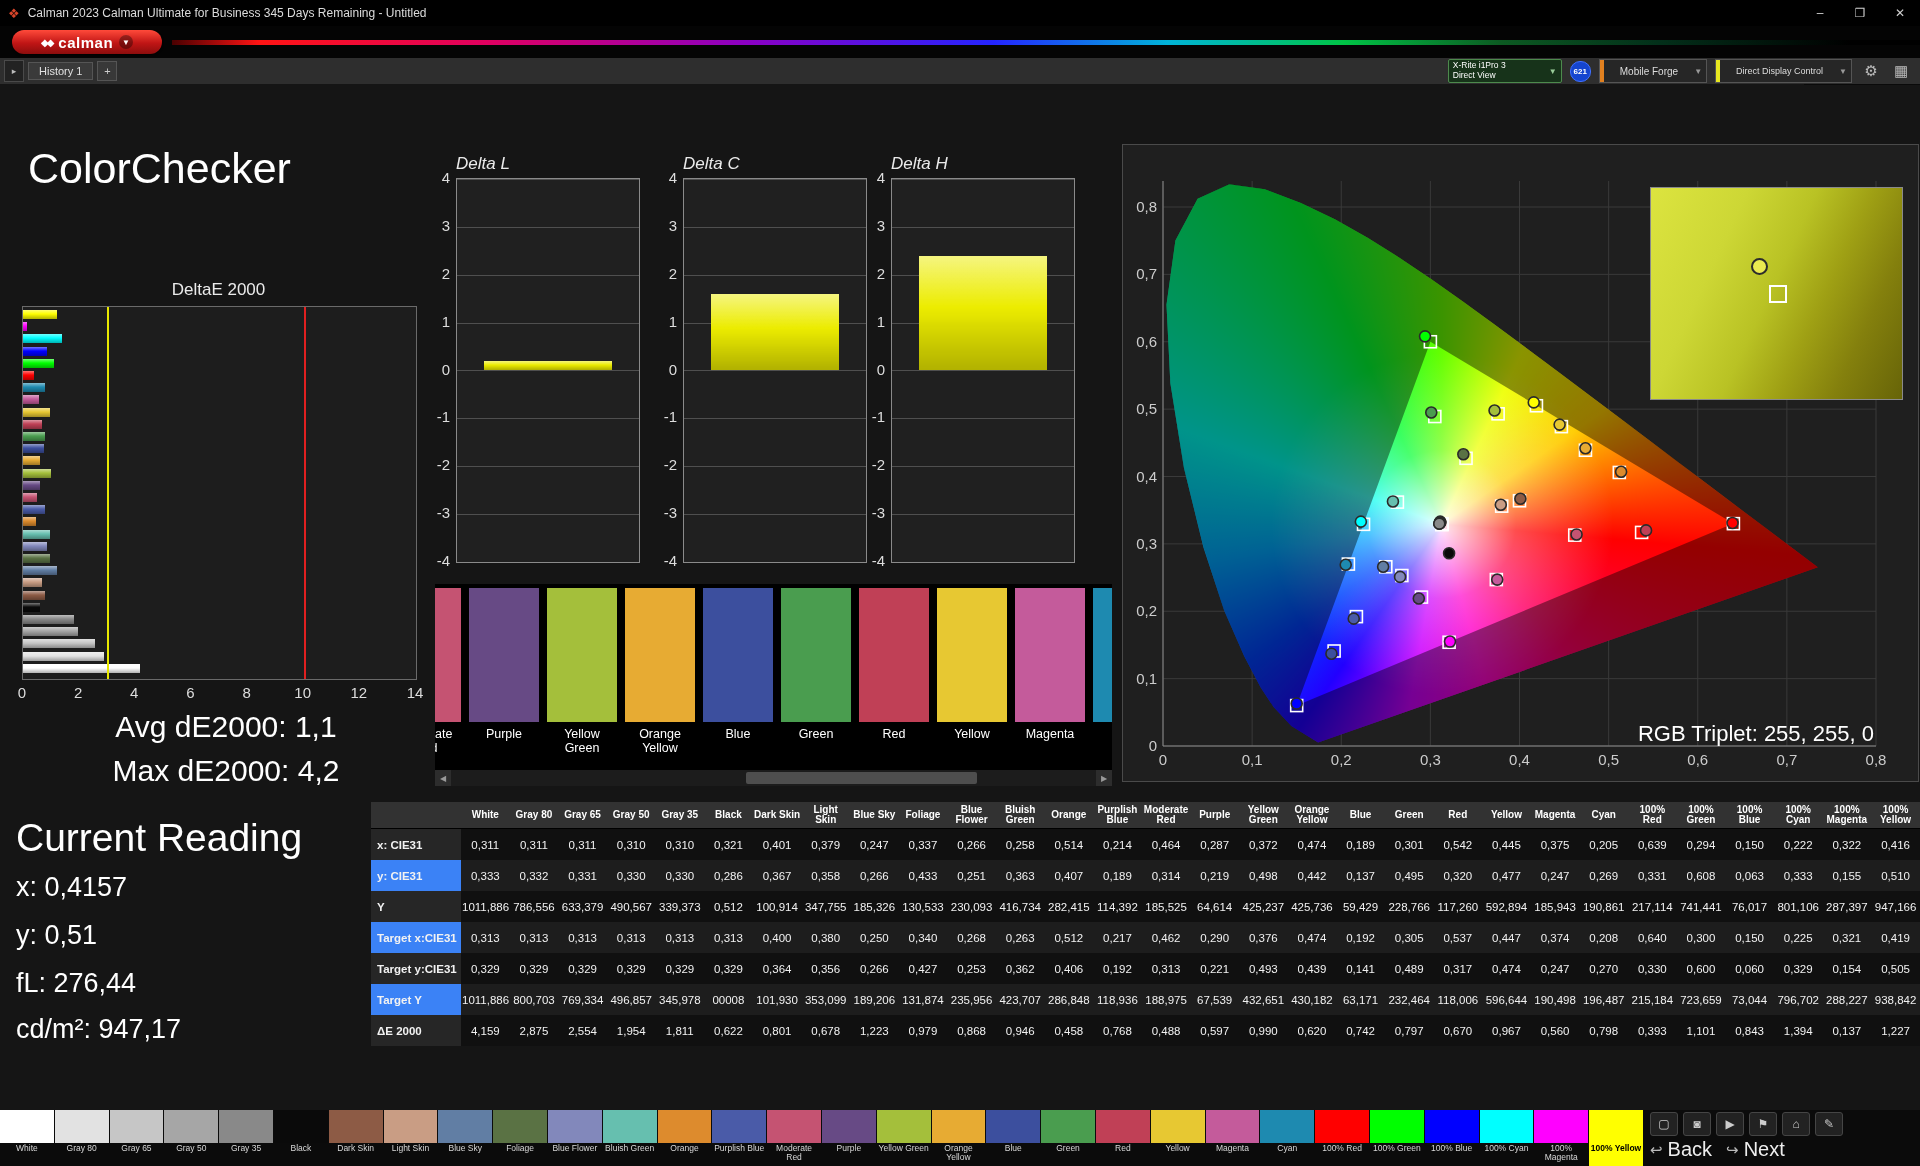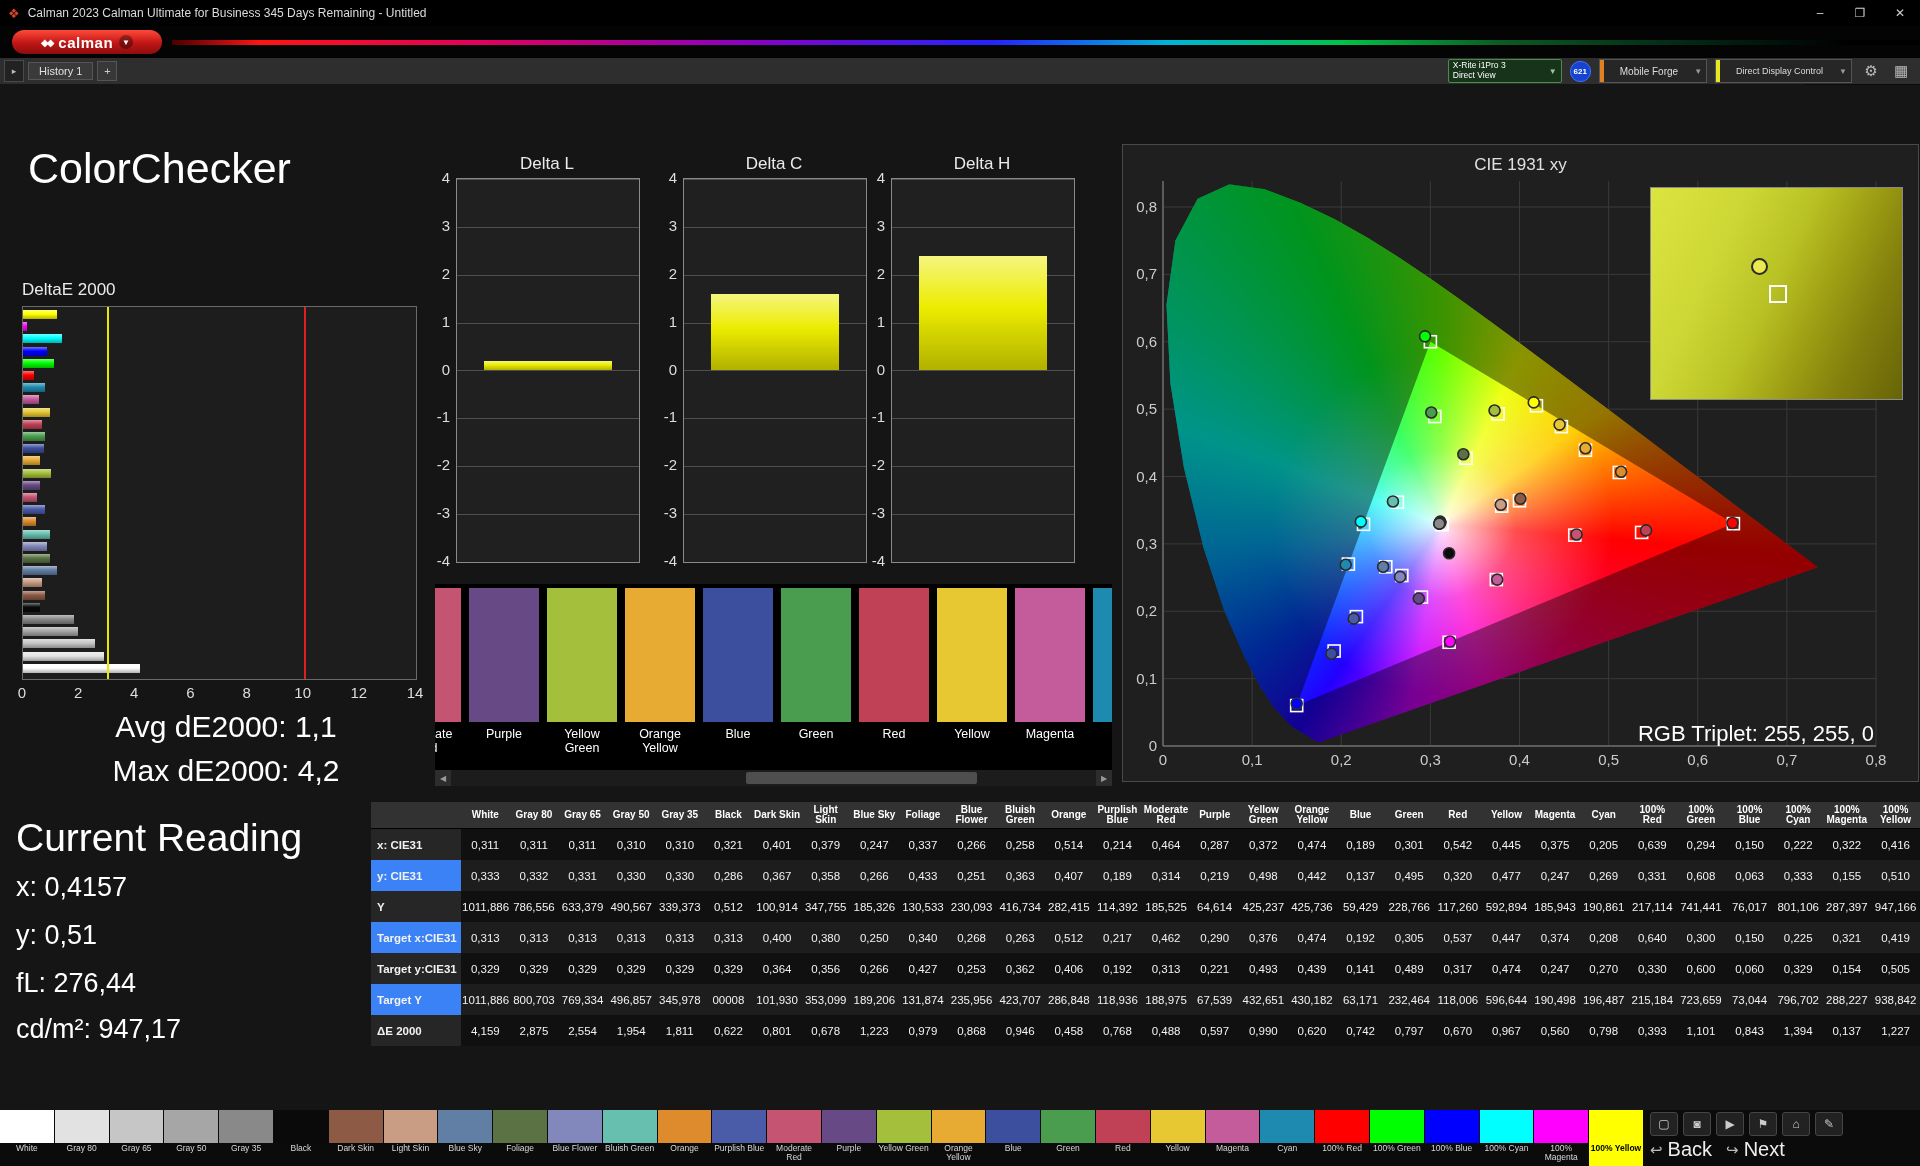--- a/index.html
+++ b/index.html
@@ -53,38 +53,38 @@
   .tool-ico{width:22px;height:22px;display:flex;align-items:center;justify-content:center;
             font-size:15px;color:#bbb;}
 
   
   .main{position:absolute;left:0;top:84px;width:1804px;height:1026px;background:#151515;}
 
   .page-title{position:absolute;left:28px;top:60px;font-size:43px;color:#fff;}
   .page-sub{position:absolute;left:20px;top:128px;width:404px;text-align:center;
             font-size:18px;line-height:1.35;color:#f0f0f0;}
 
-  .de-title{position:absolute;left:22px;top:196px;width:393px;
+  .de-title{position:absolute;left:22px;top:196px;width:393px;text-align:center;
             font-size:17px;color:#eaeaea;}
   .de-panel{position:absolute;left:22px;top:222px;width:393px;height:372px;background:#1d1d1d;
             border:1px solid #6a6a6a;}
   .de-bar{position:absolute;left:0;height:9px;}
   .de-line{position:absolute;top:0;bottom:0;width:2px;}
   .de-ticks{position:absolute;left:22px;top:600px;width:393px;height:18px;}
   .de-ticks span{position:absolute;transform:translateX(-50%);font-size:15px;color:#ddd;}
 
   .avg-txt{position:absolute;left:10px;top:626px;width:432px;text-align:center;font-size:30px;color:#fff;}
   .max-txt{position:absolute;left:10px;top:670px;width:432px;text-align:center;font-size:30px;color:#fff;}
 
   .cr-title{position:absolute;left:16px;top:732px;font-size:39px;color:#fff;}
   .cr-line{position:absolute;left:16px;font-size:27px;color:#fff;}
 
   
   .dchart{position:absolute;top:70px;width:216px;height:414px;}
-  .dchart .dtitle{position:absolute;left:30px;top:0;width:182px;text-align:center;font-size:17px;color:#eaeaea;}
+  .dchart .dtitle{position:absolute;left:30px;top:0;width:182px;text-align:left;font-size:17px;color:#eaeaea;font-style:italic;}
   .dchart .dpanel{position:absolute;left:30px;top:24px;width:182px;height:383px;background:#202020;
         border:1px solid #8a8a8a;
         background-image:repeating-linear-gradient(to bottom,#4f4f4f 0px,#4f4f4f 1px,transparent 1px,transparent 47.875px);}
   .dchart .ytick{position:absolute;left:0;width:24px;text-align:right;font-size:15px;color:#ddd;}
   .dchart .dbar{position:absolute;left:15%;width:70%;
         background:linear-gradient(180deg,rgba(255,255,255,.5),rgba(255,255,255,0) 45%,rgba(0,0,0,.25)),#ecec00;}
 
   
   .strip{position:absolute;left:435px;top:500px;width:677px;height:202px;background:#000;overflow:hidden;}
   .strip-track{position:absolute;left:-44px;top:4px;display:flex;}
@@ -349,21 +349,20 @@
           </div>
         </div>
       <div class="strip-scroll">
         <span class="arr" style="left:0">◀</span>
         <span class="arr" style="right:0">▶</span>
         <span class="thumb" style="left:46%;width:34%"></span>
       </div>
     </div>
 
     <div class="cie-panel">
-      <div class="cie-title">CIE 1931 xy</div>
       <svg class="cie-grid" id="cie-grid" width="795" height="636">
           <line x1="40" y1="36" x2="40" y2="601" stroke="#3a3a3a" stroke-width="1"></line>
           <line x1="40" y1="601" x2="753" y2="601" stroke="#3a3a3a" stroke-width="1"></line>
           <line x1="129.125" y1="36" x2="129.125" y2="601" stroke="#3a3a3a" stroke-width="1"></line>
           <line x1="40" y1="533.625" x2="753" y2="533.625" stroke="#3a3a3a" stroke-width="1"></line>
           <line x1="218.25" y1="36" x2="218.25" y2="601" stroke="#3a3a3a" stroke-width="1"></line>
           <line x1="40" y1="466.25" x2="753" y2="466.25" stroke="#3a3a3a" stroke-width="1"></line>
           <line x1="307.375" y1="36" x2="307.375" y2="601" stroke="#3a3a3a" stroke-width="1"></line>
           <line x1="40" y1="398.875" x2="753" y2="398.875" stroke="#3a3a3a" stroke-width="1"></line>
           <line x1="396.5" y1="36" x2="396.5" y2="601" stroke="#3a3a3a" stroke-width="1"></line>

